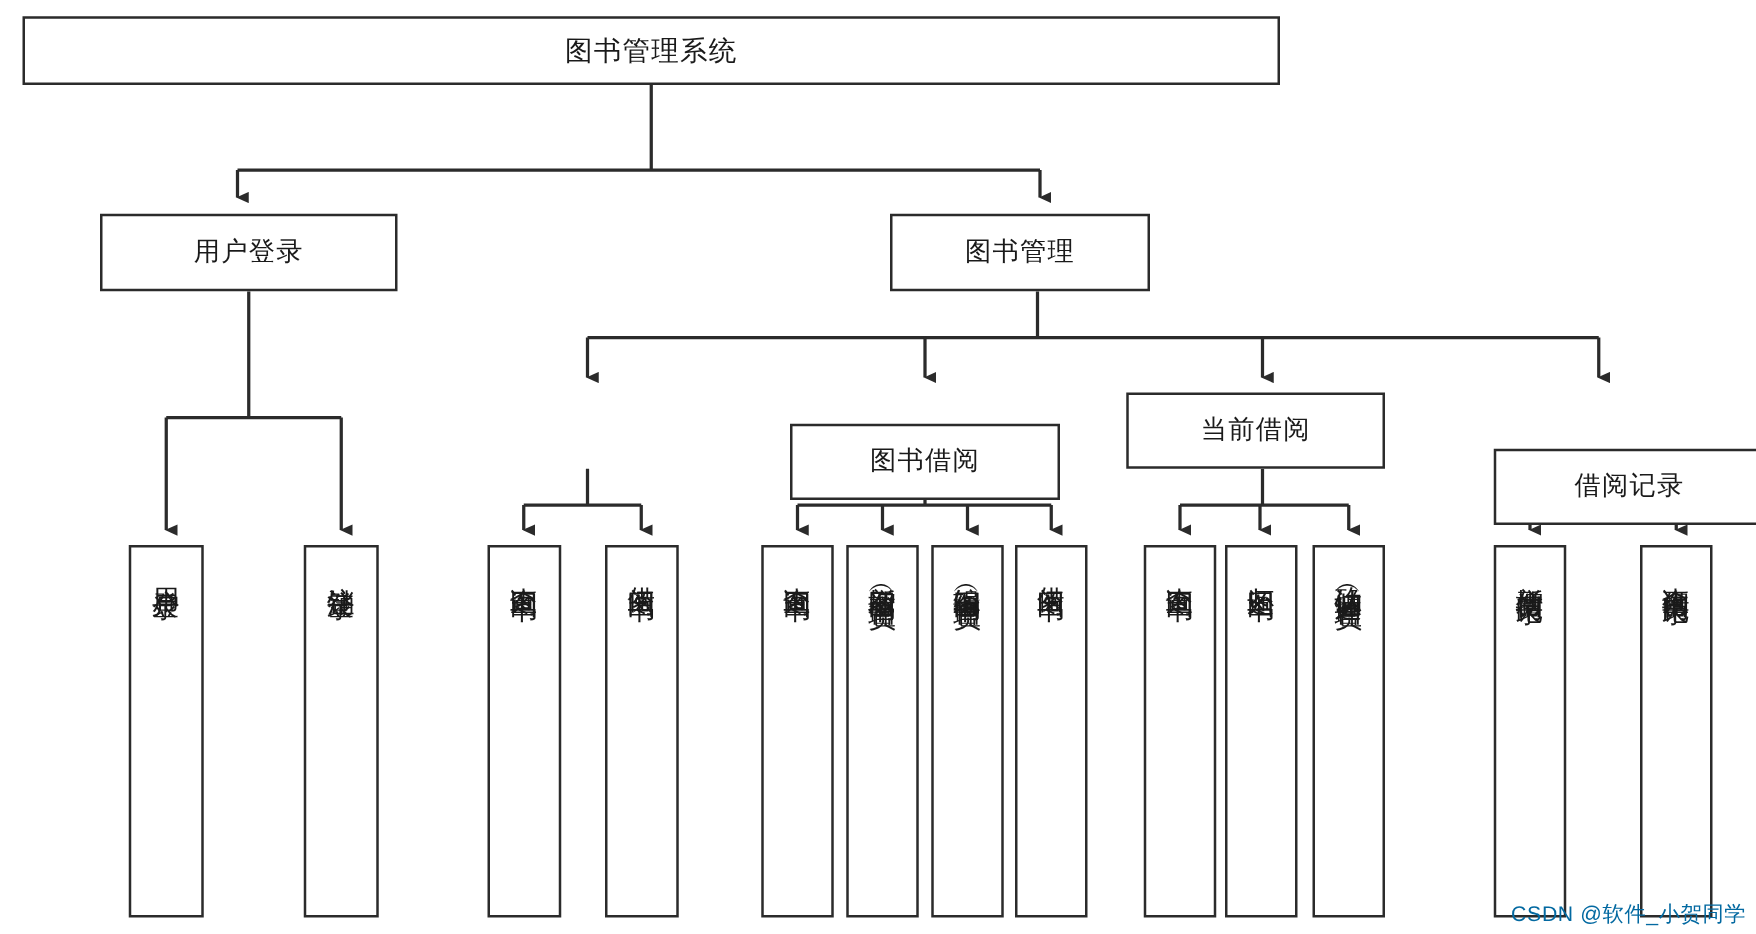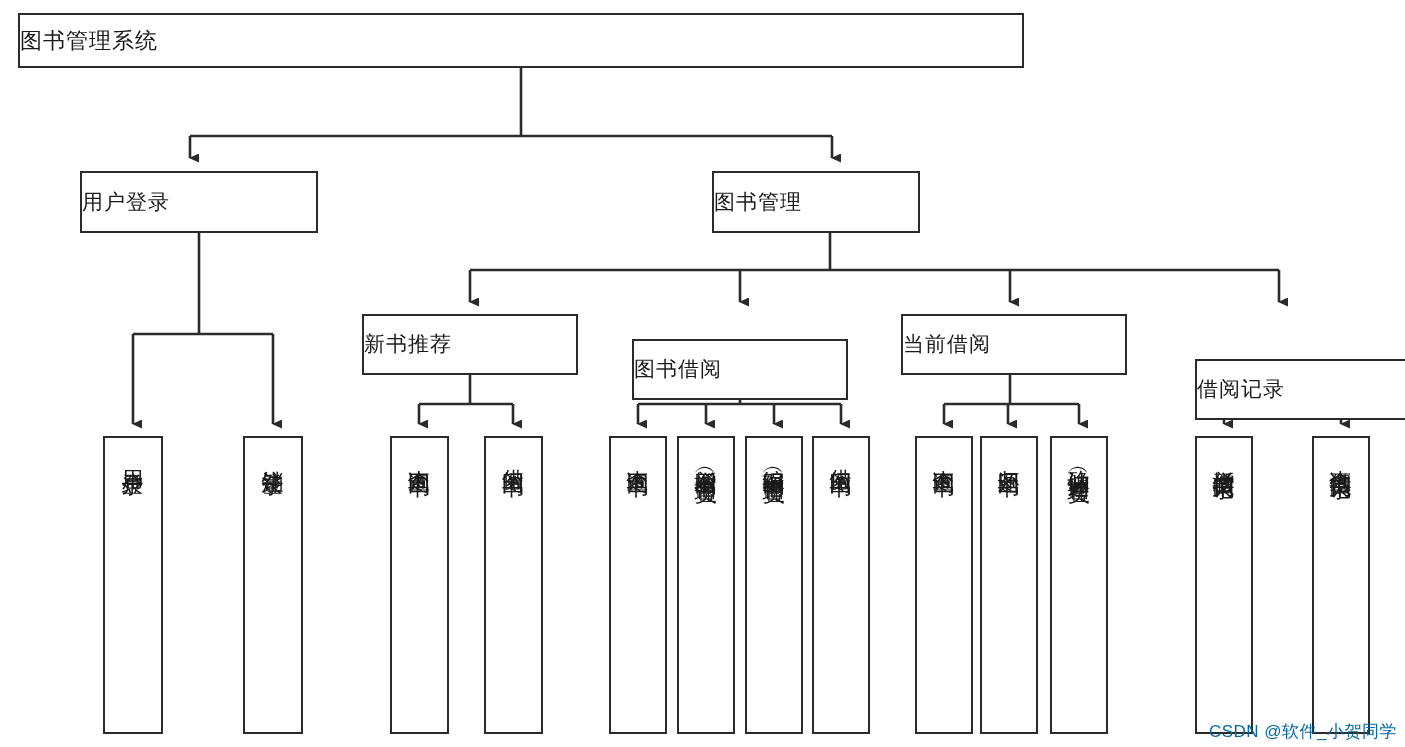--- a/index.html
+++ b/index.html
@@ -25,21 +25,21 @@
     height: 747px;
     pointer-events: none;
   }
   .node {
     position: absolute;
     box-sizing: border-box;
     border: 2px solid #2b2b2b;
     background: #ffffff;
     display: flex;
     align-items: center;
-    justify-content: flex-start;
+    justify-content: center;
     color: #1a1a1a;
   }
   .node .label {
     display: block;
     text-align: center;
     line-height: 1.18;
     white-space: pre-line;
   }
   .node.horizontal .label {
     font-size: 21px;
@@ -136,27 +136,24 @@
     <span class="label">图书管理系统</span>
   </div>
 
   <div class="node horizontal" style="left:80px; top:171px; width:238px; height:62px;">
     <span class="label">用户登录</span>
   </div>
   <div class="node horizontal" style="left:712px; top:171px; width:208px; height:62px;">
     <span class="label">图书管理</span>
   </div>
 
-  <div class="node horizontal" style="left:362px; top:314px; width:216px; height:61px;">
-    <span class="label">新书推荐</span>
-  </div>
   <div class="node horizontal" style="left:632px; top:314px; width:216px; height:61px;margin-top:25px;">
     <span class="label">图书借阅</span>
   </div>
-  <div class="node horizontal" style="left:901px; top:314px; width:226px; height:61px;">
+  <div class="node horizontal" style="left:901px; top:314px; width:207px; height:61px;">
     <span class="label">当前借阅</span>
   </div>
   <div class="node horizontal" style="left:1195px; top:314px; width:217px; height:61px;margin-top:45px;">
     <span class="label">借阅记录</span>
   </div>
 
   <div class="node vertical" style="left:103px; top:436px; width:60px; height:298px;">
     <span class="label">用户登录</span>
   </div>
   <div class="node vertical" style="left:243px; top:436px; width:60px; height:298px;">

